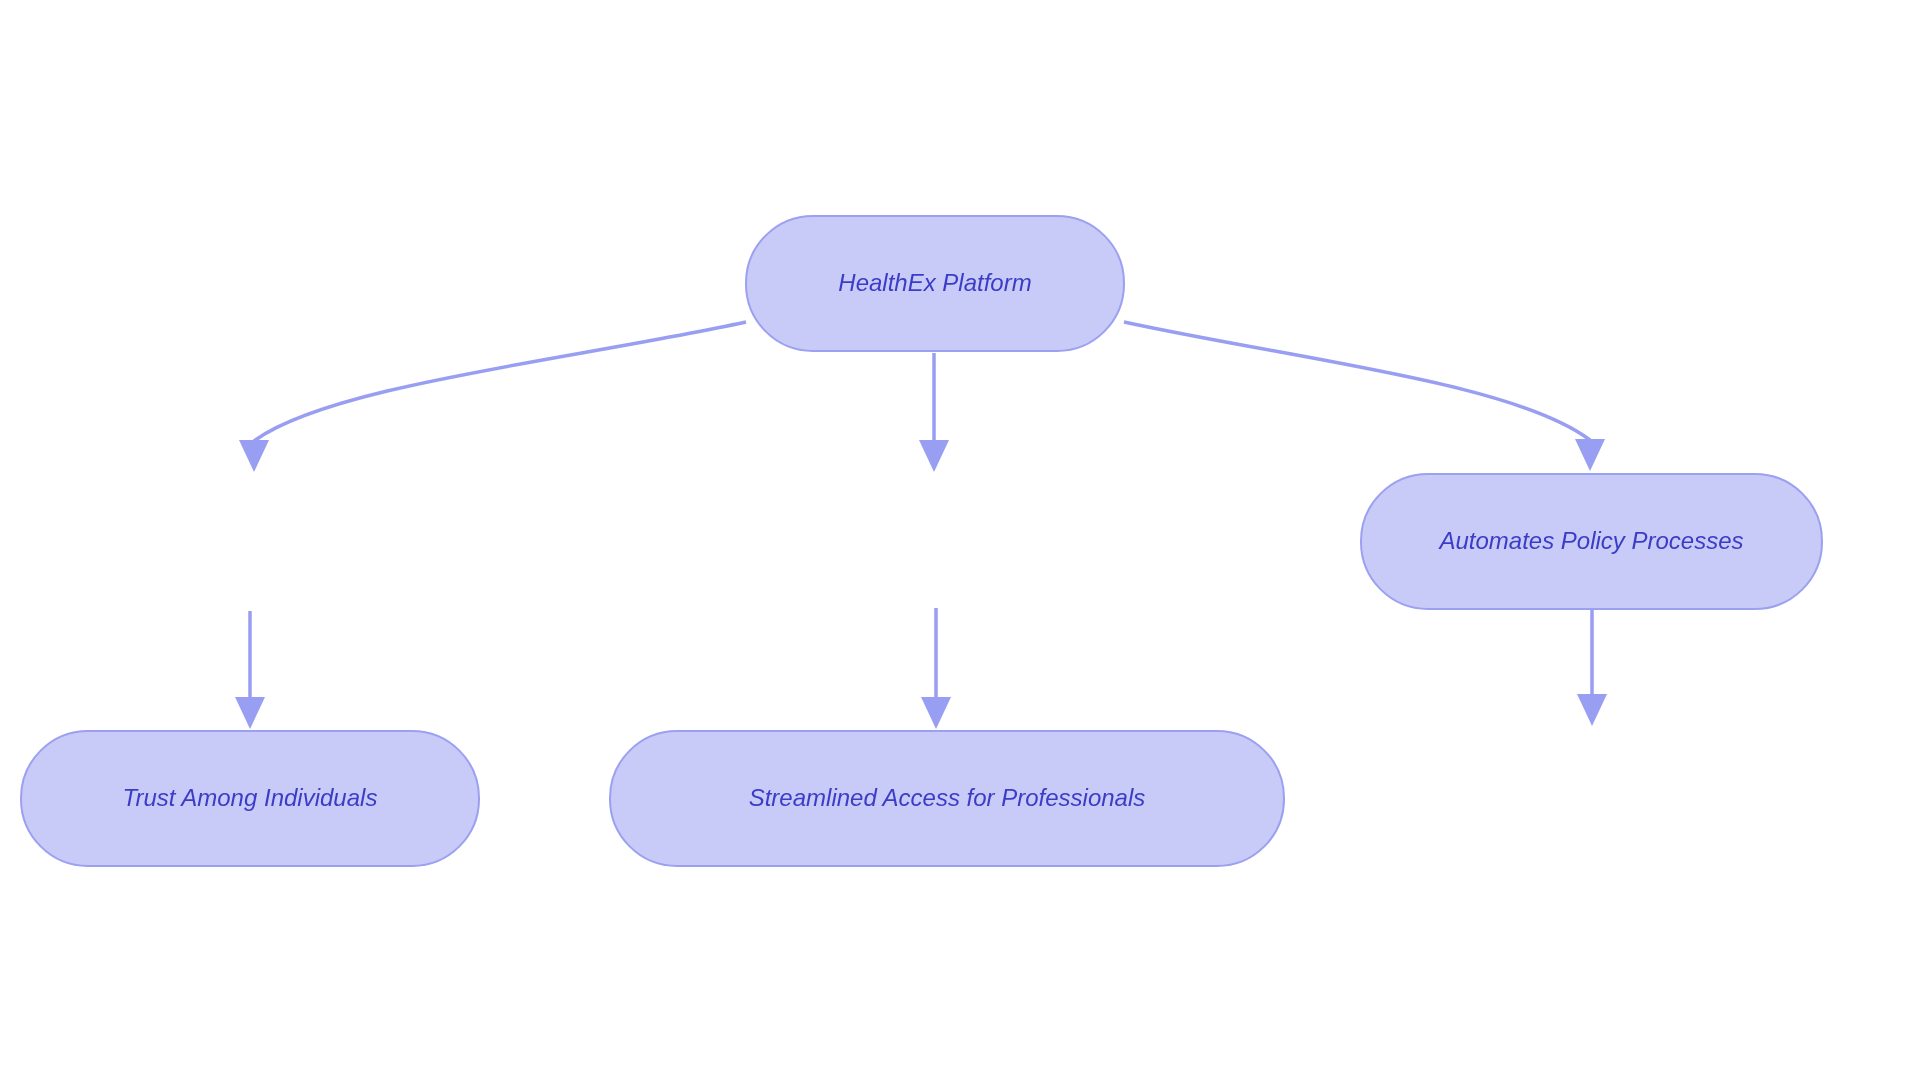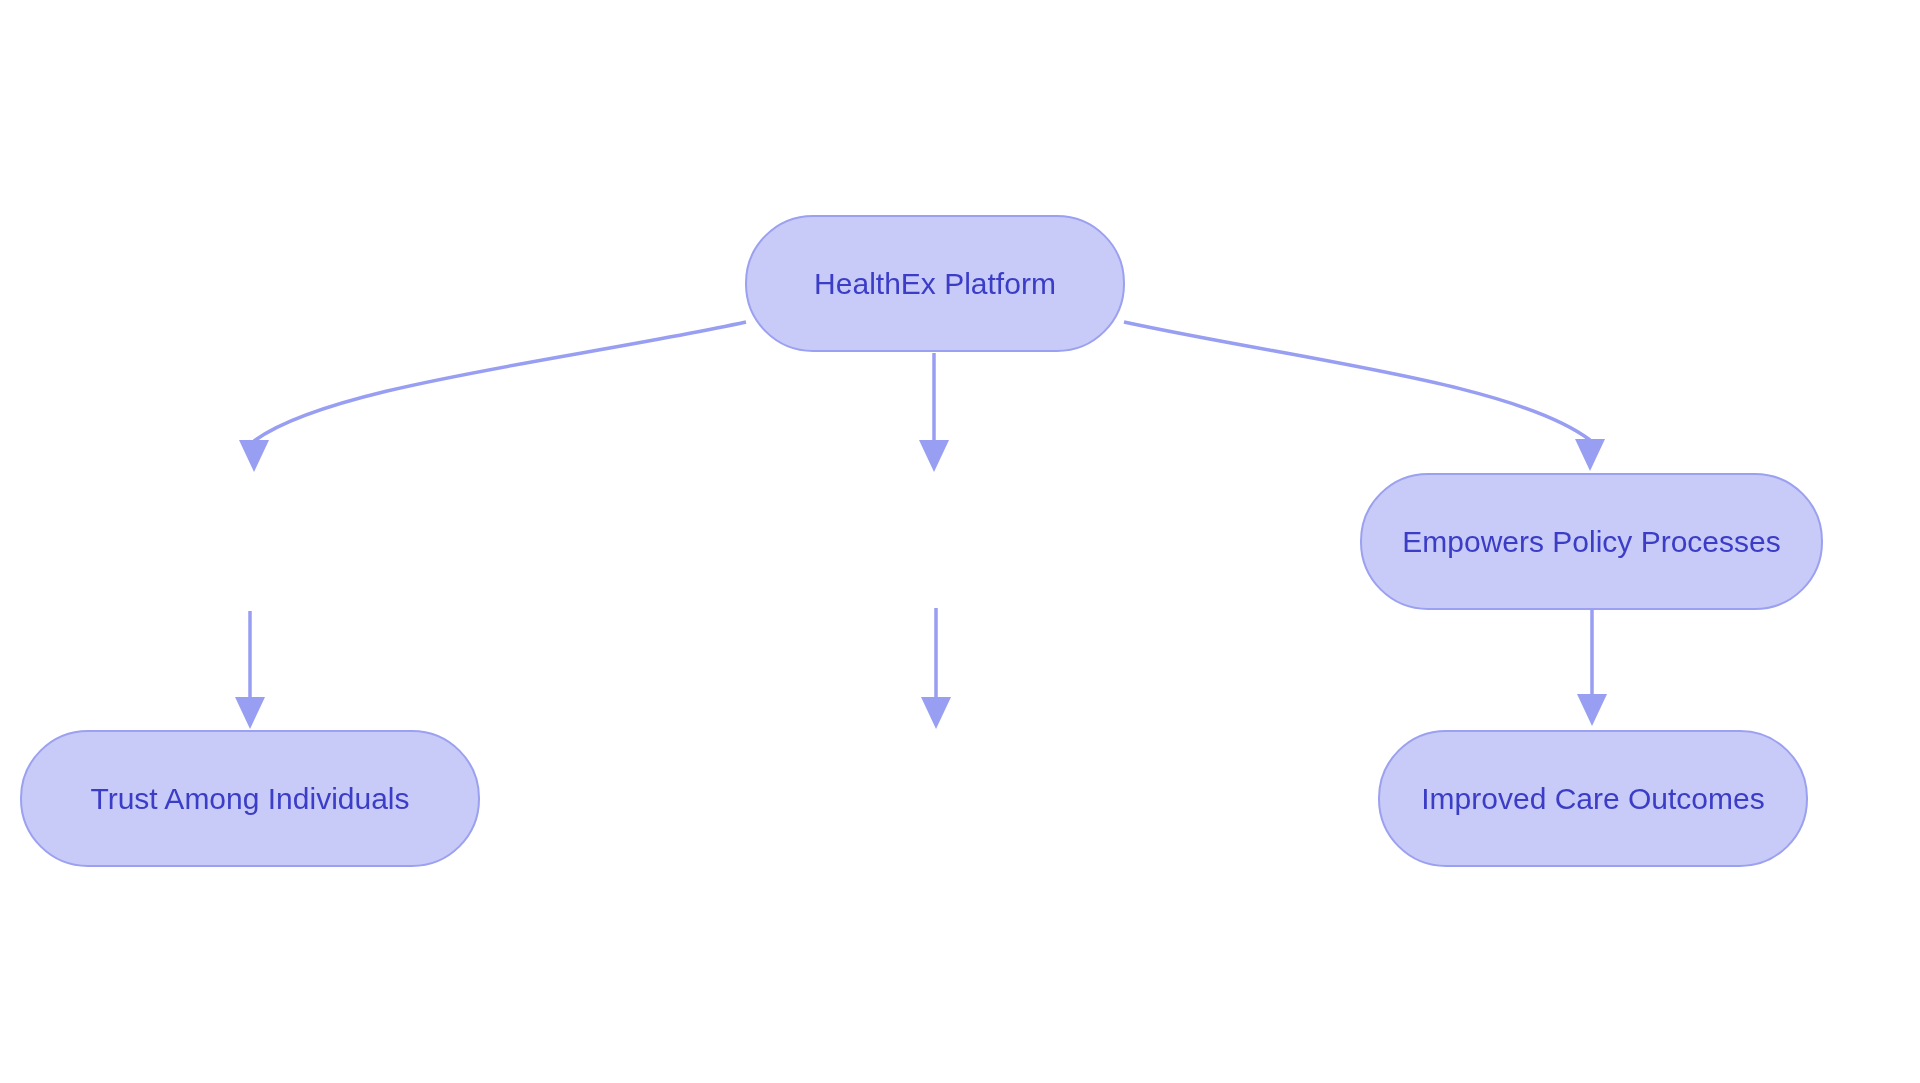--- a/index.html
+++ b/index.html
@@ -36,23 +36,24 @@
   .node {
     position: absolute;
     display: flex;
     align-items: center;
     justify-content: center;
     text-align: right;
     background: var(--node-fill);
     border: 2px solid var(--node-border);
     border-radius: 68px;
     color: var(--node-text);
-    font-size: 30px;
+    font-size: 24px;
     line-height: 1.2;
     white-space: nowrap;
+    font-style: italic;
   }
 </style>
 </head>
 <body>
 
 <div class="canvas">
 
   <svg class="edges" viewBox="0 0 1920 1083" xmlns="http://www.w3.org/2000/svg">
 
     <g>
@@ -83,20 +84,20 @@
     <g>
       <path d="M 1592 608 L 1592 695"></path>
       <polygon points="1577,694 1607,694 1592,726"></polygon>
     </g>
   </svg>
 
   <div class="node" style="left:745px; top:215px; width:380px; height:137px">HealthEx Platform</div>
 
 
 
-  <div class="node" style="left:1360px; top:473px; width:463px; height:137px">Empowers Policy Processes</div>
+  <div class="node" style="left:1360px; top:473px; width:463px; height:137px">Automates Policy Processes</div>
 
   <div class="node" style="left:20px; top:730px; width:460px; height:137px">Trust Among Individuals</div>
 
+  <div class="node" style="left:609px; top:730px; width:676px; height:137px">Streamlined Access for Professionals</div>
 
-  <div class="node" style="left:1378px; top:730px; width:430px; height:137px">Improved Care Outcomes</div>
 
 </div>
 
 </body></html>

